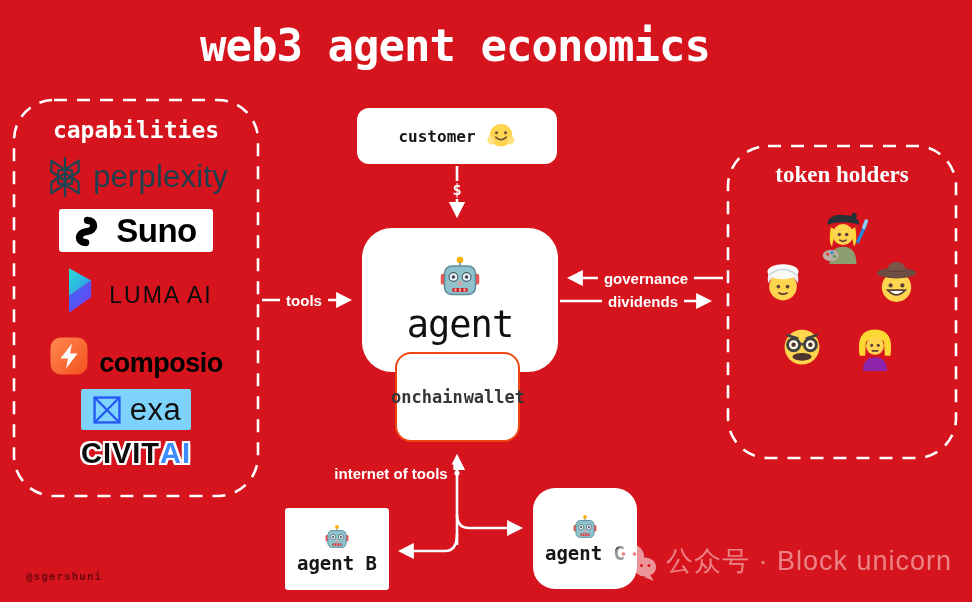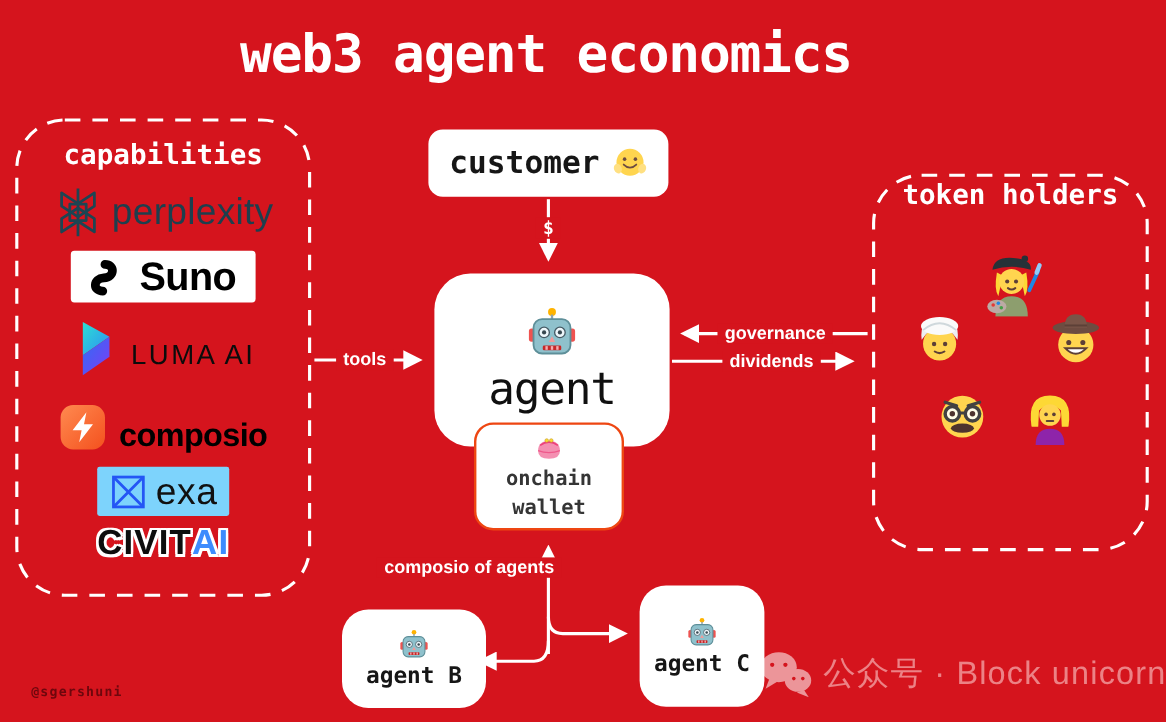--- a/index.html
+++ b/index.html
@@ -24,28 +24,28 @@
   
   .title{
     position:absolute;top:20px;left:455px;transform:translateX(-50%);
     color:#fff;font-family:var(--mono);font-weight:700;font-size:44px;
     white-space:nowrap;z-index:2;letter-spacing:-1px;
   }
 
   
   .node{background:#fff;display:flex;align-items:center;justify-content:center;}
   .node-customer{left:357px;top:108px;width:200px;height:56px;border-radius:12px;gap:10px;}
-  .node-customer .lbl{font-size:26px;font-weight:600;color:var(--ink);}
+  .node-customer .lbl{font-size:16px;font-weight:600;color:var(--ink);}
   .node-agent{left:362px;top:228px;width:196px;height:144px;border-radius:30px;
     flex-direction:column;gap:4px;padding-top:0;}
   .node-agent .lbl{font-size:37px;font-weight:500;color:#101010;letter-spacing:-1px;}
   .node-wallet{left:395px;top:352px;width:125px;height:90px;border-radius:16px;
-    border:2.5px solid var(--wallet-border);flex-direction:column;gap:1px;z-index:3;}
+    border:2.5px solid var(--wallet-border);flex-direction:row;gap:1px;z-index:3;}
   .node-wallet .lbl{font-size:17px;font-weight:600;color:#353535;line-height:1.3;text-align:center;}
-  .node-agent-b{left:285px;top:508px;width:120px;height:82px;border-radius:22px;
+  .node-agent-b{left:285px;top:508px;width:104px;height:82px;border-radius:3px;
     flex-direction:column;gap:2px;}
   .node-agent-c{left:533px;top:488px;width:104px;height:101px;border-radius:22px;
     flex-direction:column;gap:2px;}
   .node-agent-b .lbl,.node-agent-c .lbl{font-size:19px;font-weight:600;color:var(--ink);white-space:nowrap;}
 
   
   .panel-label{color:#fff;font-size:23px;font-weight:600;white-space:nowrap;}
   .cap-content{left:14px;top:100px;width:244px;height:396px;
     display:flex;flex-direction:column;align-items:center;padding-top:17px;}
   .cap-content .panel-label{margin-bottom:13px;}
@@ -62,33 +62,33 @@
   .box-exa .txt{font-family:var(--sans);font-size:31px;font-weight:500;color:#111;letter-spacing:0.5px;}
   .row-civitai{gap:0;}
   .civitai-txt{
     font-family:Liberation Sans, sans-serif;font-size:29px;font-weight:900;letter-spacing:1px;color:#0d0d0d;
     text-shadow:-2px -2px 0 #fff,2px -2px 0 #fff,-2px 2px 0 #fff,2px 2px 0 #fff,
                  0 -2px 0 #fff,0 2px 0 #fff,-2px 0 0 #fff,2px 0 0 #fff;
   }
   .civitai-txt.ai{color:#3d8bfd;}
 
   .th-content{left:728px;top:146px;width:228px;height:312px;}
-  .th-content .panel-label{position:absolute;top:4px;left:50%;transform:translateX(-50%);}
+  .th-content .panel-label{position:absolute;top:16px;left:50%;transform:translateX(-50%);font-family:Liberation Serif, serif;}
   .th-emoji{position:absolute;}
 
   
   .edge-label{
     transform:translate(-50%,-50%);background:var(--red);color:#fff;
     font-family:var(--sans);font-weight:600;font-size:15px;padding:0 6px;white-space:nowrap;
   }
   .edge-label.money{font-family:var(--mono);font-weight:700;font-size:15px;}
 
   
   .wm-author{left:26px;top:570px;color:rgba(92,5,10,0.85);font-size:11px;font-weight:700;letter-spacing:1px;}
-  .wm-channel{left:632px;top:541px;display:flex;align-items:center;gap:8px;z-index:4;}
+  .wm-channel{left:612px;top:541px;display:flex;align-items:center;gap:8px;z-index:4;}
   .wm-channel .txt{font-family:var(--sans);font-size:27px;color:rgba(255,221,221,0.55);letter-spacing:1px;white-space:nowrap;}
   .icon{display:block;}
 </style>
 </head>
 <body>
 
 <div id="canvas">
 
   <svg width="0" height="0" style="position:absolute" aria-hidden="true">
     <defs>
@@ -360,21 +360,21 @@
     <svg class="icon" width="26" height="26">
         <use href="#sym-robot"></use>
       </svg>
     <span class="lbl">agent C</span>
   </div>
 
   <div class="edge-label money" style="left:457px;top:190px">$</div>
   <div class="edge-label" style="left:304px;top:300px">tools</div>
   <div class="edge-label" style="left:646px;top:278px">governance</div>
   <div class="edge-label" style="left:643px;top:301px">dividends</div>
-  <div class="edge-label" style="left:391px;top:473px">composio of agents</div>
+  <div class="edge-label" style="left:391px;top:473px">internet of tools</div>
 
   <div class="wm wm-author">@sgershuni</div>
   <div class="wm wm-channel">
     <svg class="icon" width="46" height="40" style="opacity:0.55">
         <use href="#sym-wechat"></use>
       </svg>
     <span class="txt">公众号 · Block unicorn</span>
   </div>
 
 </div>

